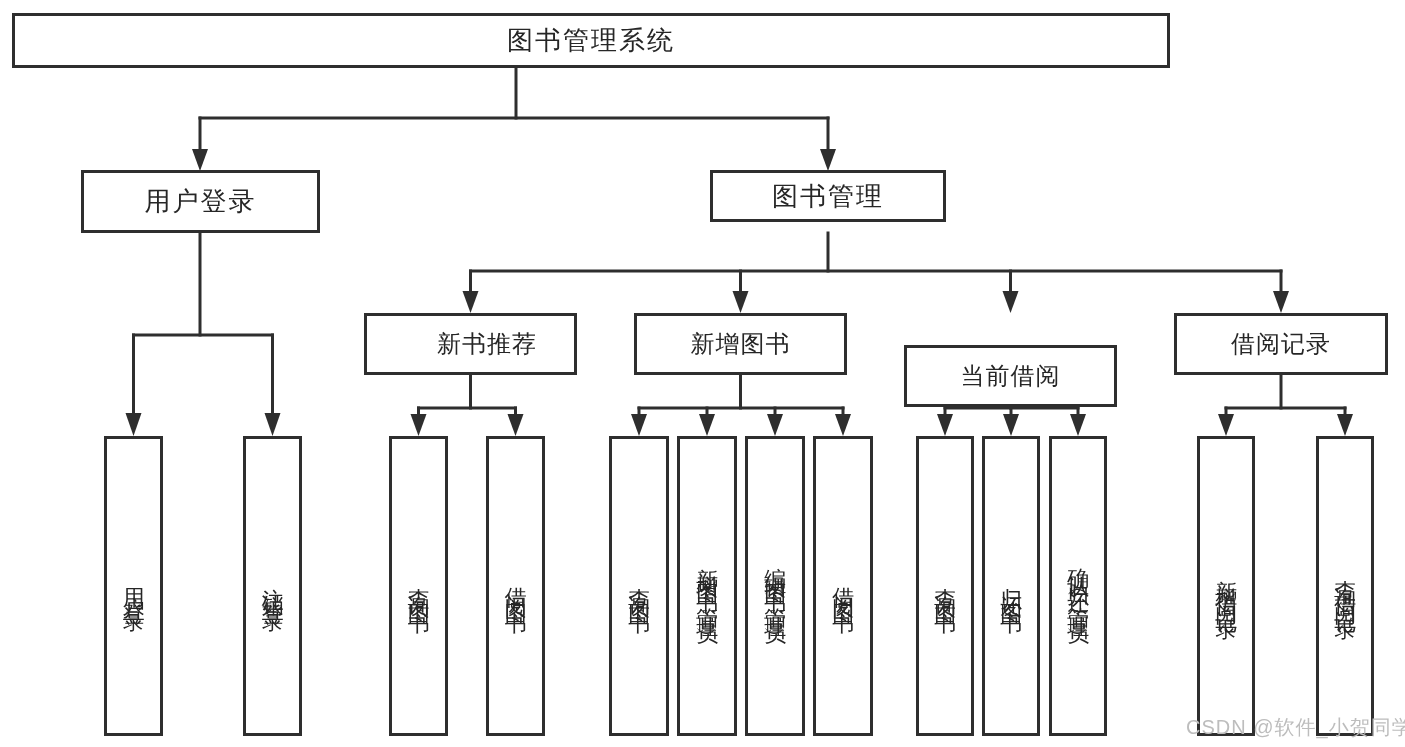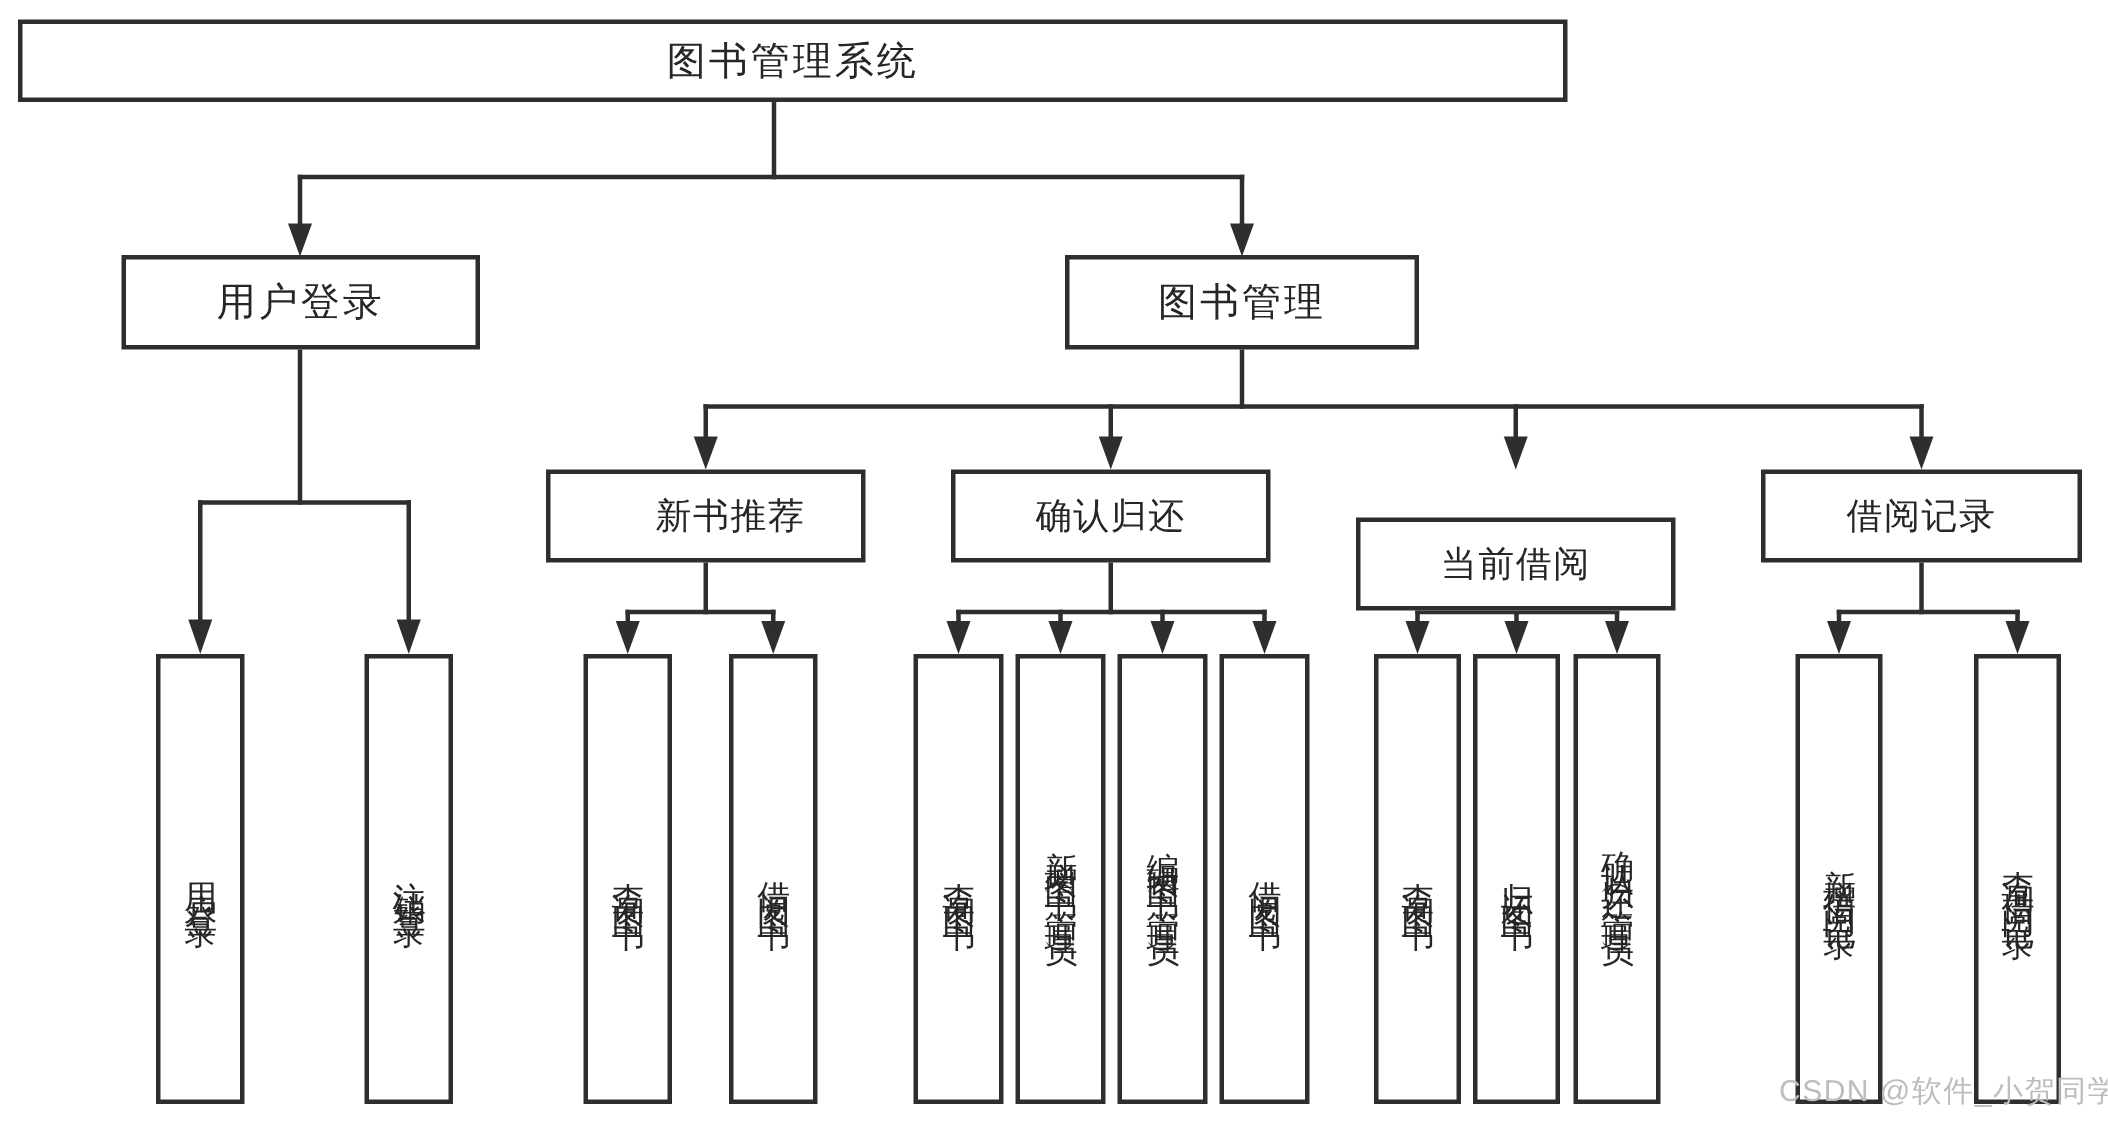--- a/index.html
+++ b/index.html
@@ -105,36 +105,36 @@
     <g>
       <line x1="1281" y1="375" x2="1281" y2="408"></line>
       <line x1="1226" y1="408" x2="1345" y2="408"></line>
       <line x1="1226" y1="408" x2="1226" y2="419"></line>
       <polygon points="1226,436 1218,414 1234,414"></polygon>
       <line x1="1345" y1="408" x2="1345" y2="419"></line>
       <polygon points="1345,436 1337,414 1353,414"></polygon>
     </g>
   </svg>
 
-  <div class="node" style="left:12px;top:13px;width:1033px;height:55px;">
+  <div class="node" style="left:12px;top:13px;width:1158px;height:55px;">
     <span class="root-label">图书管理系统</span>
   </div>
 
   <div class="node" style="left:81px;top:170px;width:239px;height:63px;">
     <span class="l1-label">用户登录</span>
   </div>
-  <div class="node" style="left:710px;top:170px;width:236px;height:63px;">
+  <div class="node" style="left:710px;top:170px;width:236px;height:52px;">
     <span class="l1-label">图书管理</span>
   </div>
 
   <div class="node" style="left:364px;top:313px;width:213px;height:62px;padding-left:33px;">
     <span class="l2-label">新书推荐</span>
   </div>
   <div class="node" style="left:634px;top:313px;width:213px;height:62px;">
-    <span class="l2-label">确认归还</span>
+    <span class="l2-label">新增图书</span>
   </div>
   <div class="node" style="left:904px;top:313px;width:213px;height:62px;margin-top:32px;">
     <span class="l2-label">当前借阅</span>
   </div>
   <div class="node" style="left:1174px;top:313px;width:214px;height:62px;">
     <span class="l2-label">借阅记录</span>
   </div>
 
   <div class="node" style="left:104px;top:436px;width:59px;height:300px;">
     <span class="vtext">用户登录</span>

